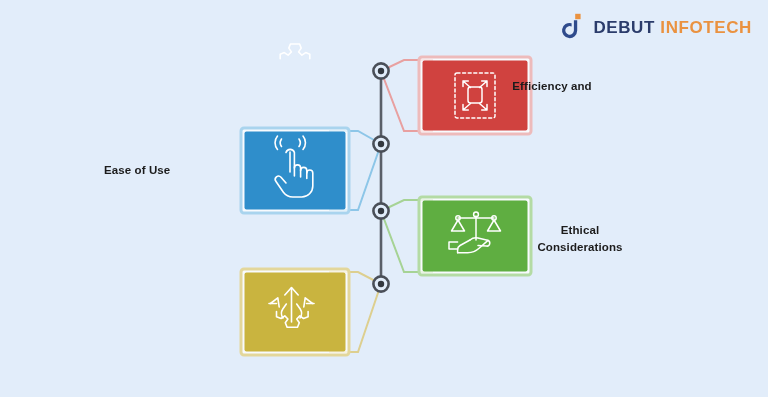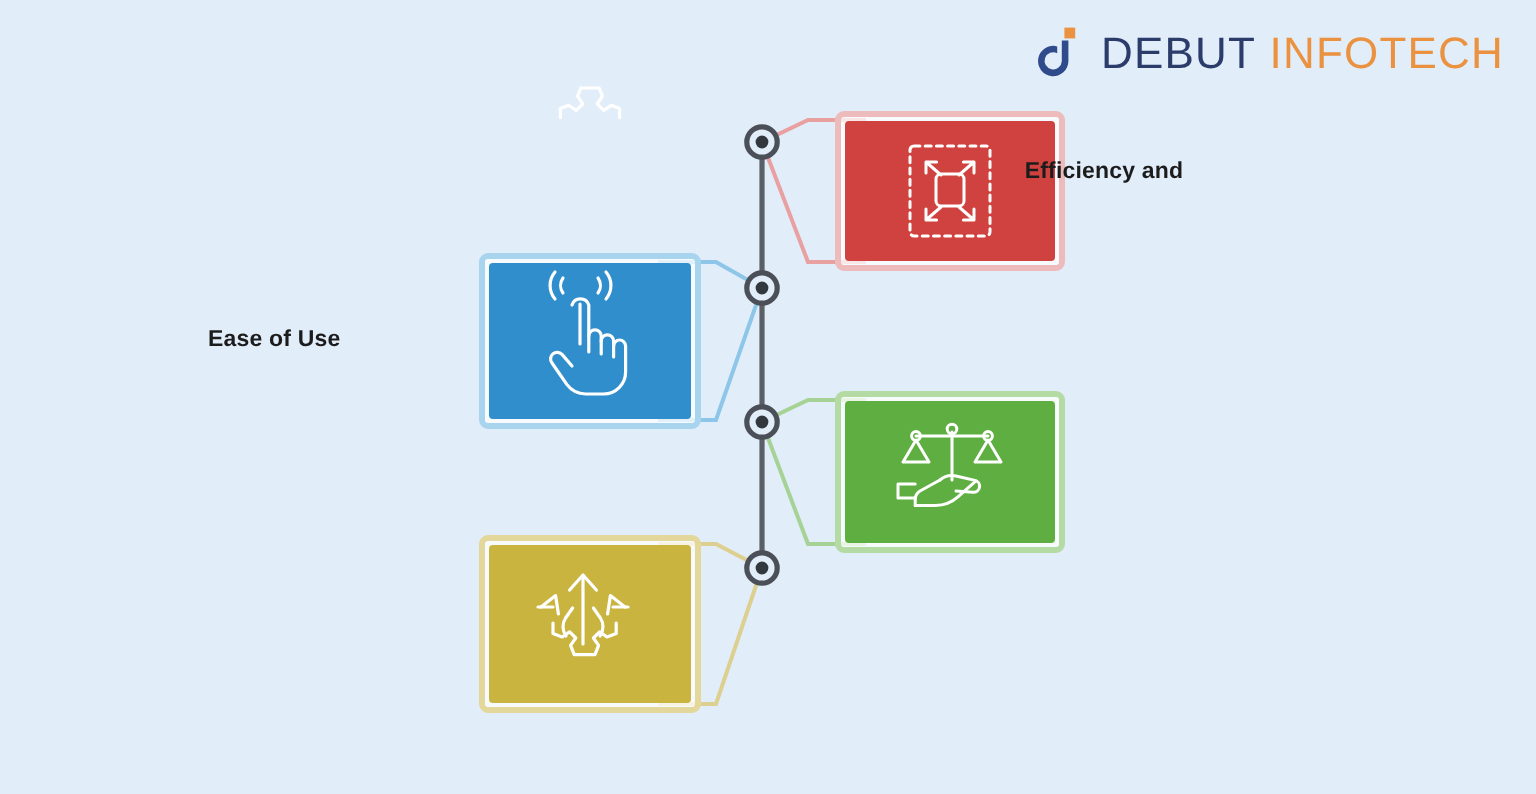--- a/index.html
+++ b/index.html
@@ -30,22 +30,22 @@
     gap: 7px;
     height: 30px;
   }
   .logo-mark {
     width: 26px;
     height: 28px;
     position: relative;
     flex: 0 0 auto;
   }
   .logo-text {
-    font-size: 22px;
-    font-weight: normal;
+    font-size: 17px;
+    font-weight: bold;
     letter-spacing: 0.6px;
     white-space: nowrap;
     line-height: 1;
   }
   .logo-debut { color: #2b3c6b; }
   .logo-infotech { color: #ea9240; }
   
   svg.diagram {
     position: absolute;
     left: 0;
@@ -202,19 +202,23 @@
     <g>
       <circle cx="381" cy="284" r="7.6" fill="#e2edfa" stroke="#4a4f58" stroke-width="2.6"></circle>
       <circle cx="381" cy="284" r="3.2" fill="#33383f"></circle>
     </g>
   </svg>
 
   <div class="label right" id="label-efficiency">
     <div>Efficiency and</div>
   </div>
 
+  <div class="label right" id="label-ethical">
+    <div>Ethical</div>
+    <div>Considerations</div>
+  </div>
 
   <div class="label left" id="label-ease">
     <div>Ease of Use</div>
   </div>
 
 
 </div>
 
 </body></html>

